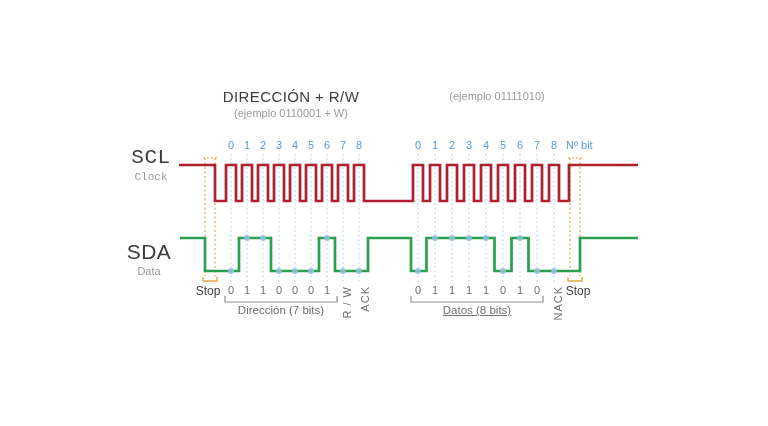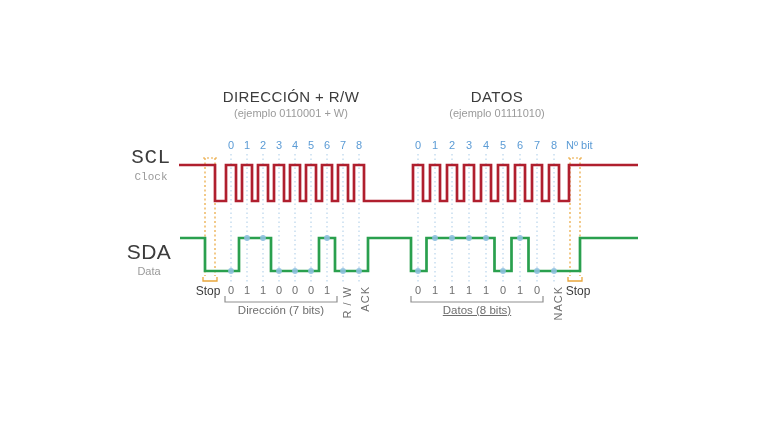--- a/index.html
+++ b/index.html
@@ -76,21 +76,20 @@
       <circle cx="537" cy="271" r="2.9" fill="#8fc0e0" opacity="0.9"></circle>
       <circle cx="554" cy="271" r="2.9" fill="#8fc0e0" opacity="0.9"></circle>
     </svg>
 
   <div class="abs cx hdr" style="left:291px;top:88px;">
     <div class="hdr-title">DIRECCIÓN + R/W</div>
     <div class="hdr-sub">(ejemplo 0110001 + W)</div>
   </div>
 
   <div class="abs cx hdr" style="left:497px;top:88px;">
-    <div class="hdr-title">DATOS</div>
     <div class="hdr-sub">(ejemplo 01111010)</div>
   </div>
 
   <div class="abs sig" style="left:120px;top:146px;font-family:Liberation Mono, monospace;">
     <div class="sig-name">SCL</div>
     <div class="sig-cap">Clock</div>
   </div>
 
   <div class="abs sig" style="left:118px;top:240px;">
     <div class="sig-name">SDA</div>

